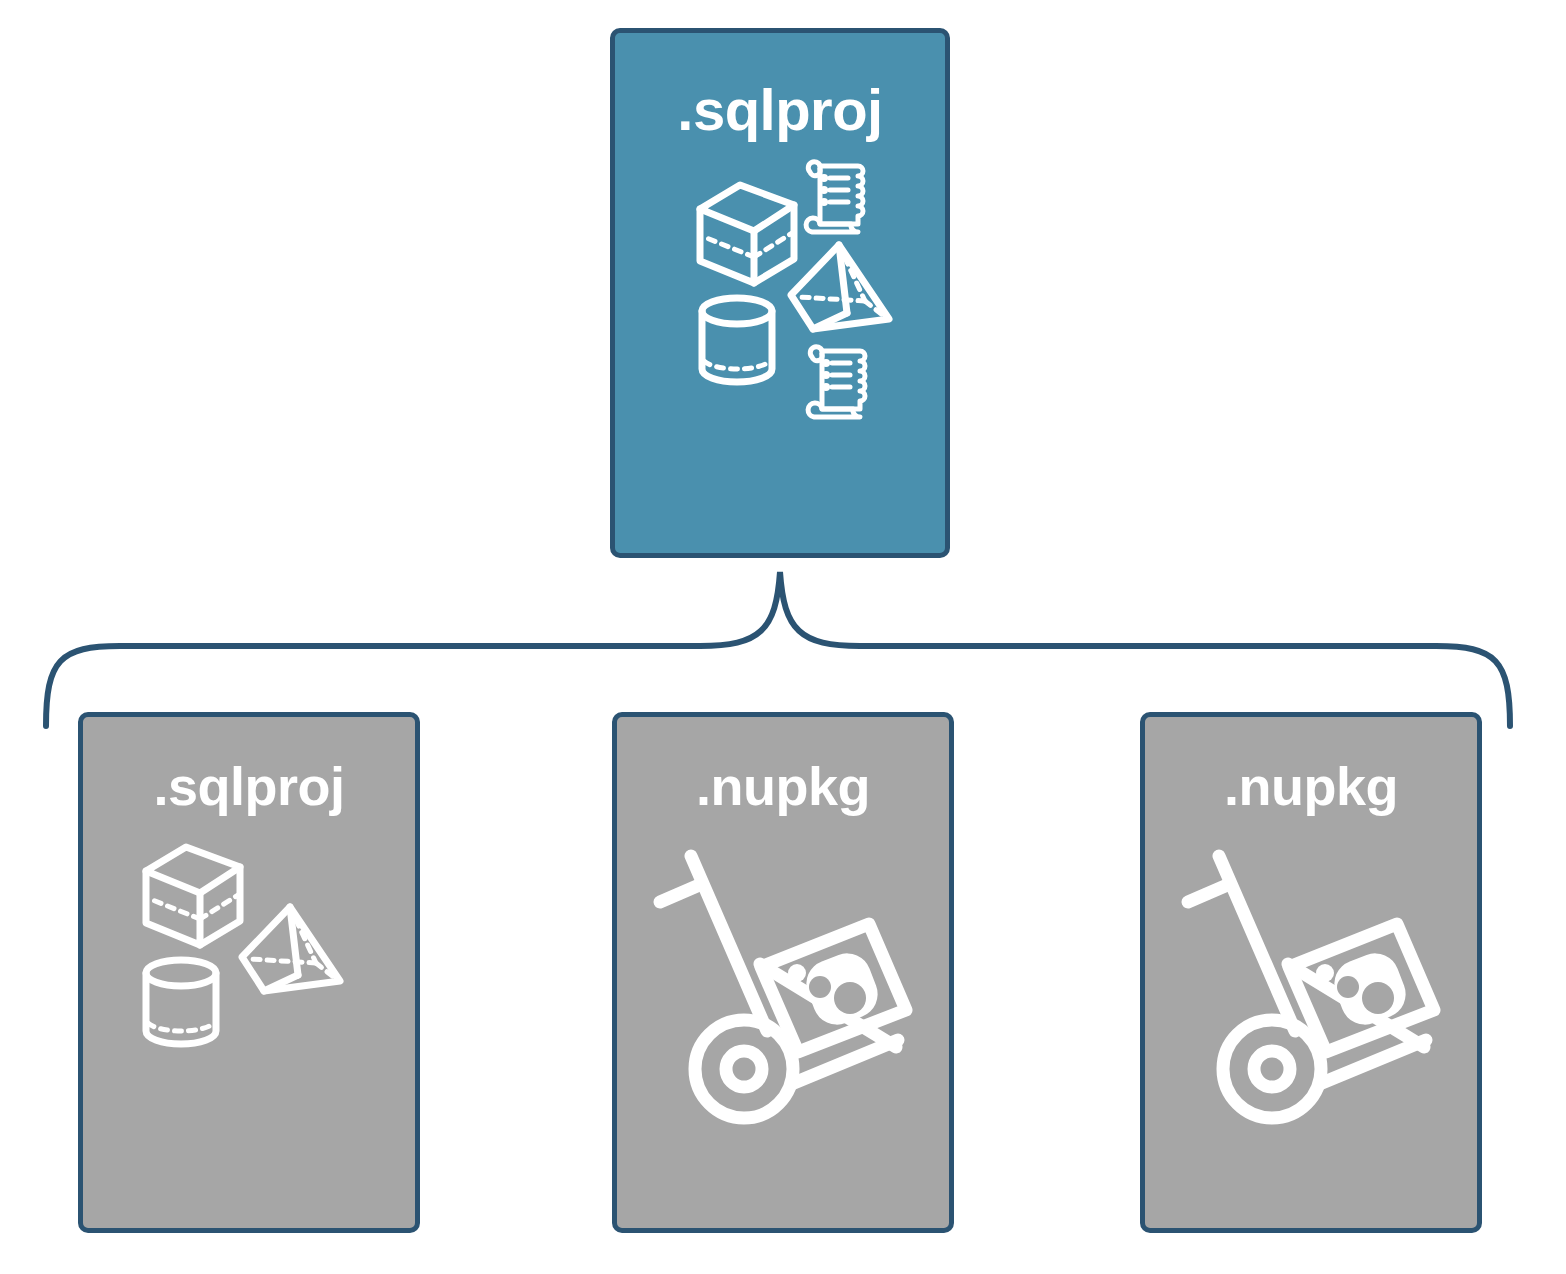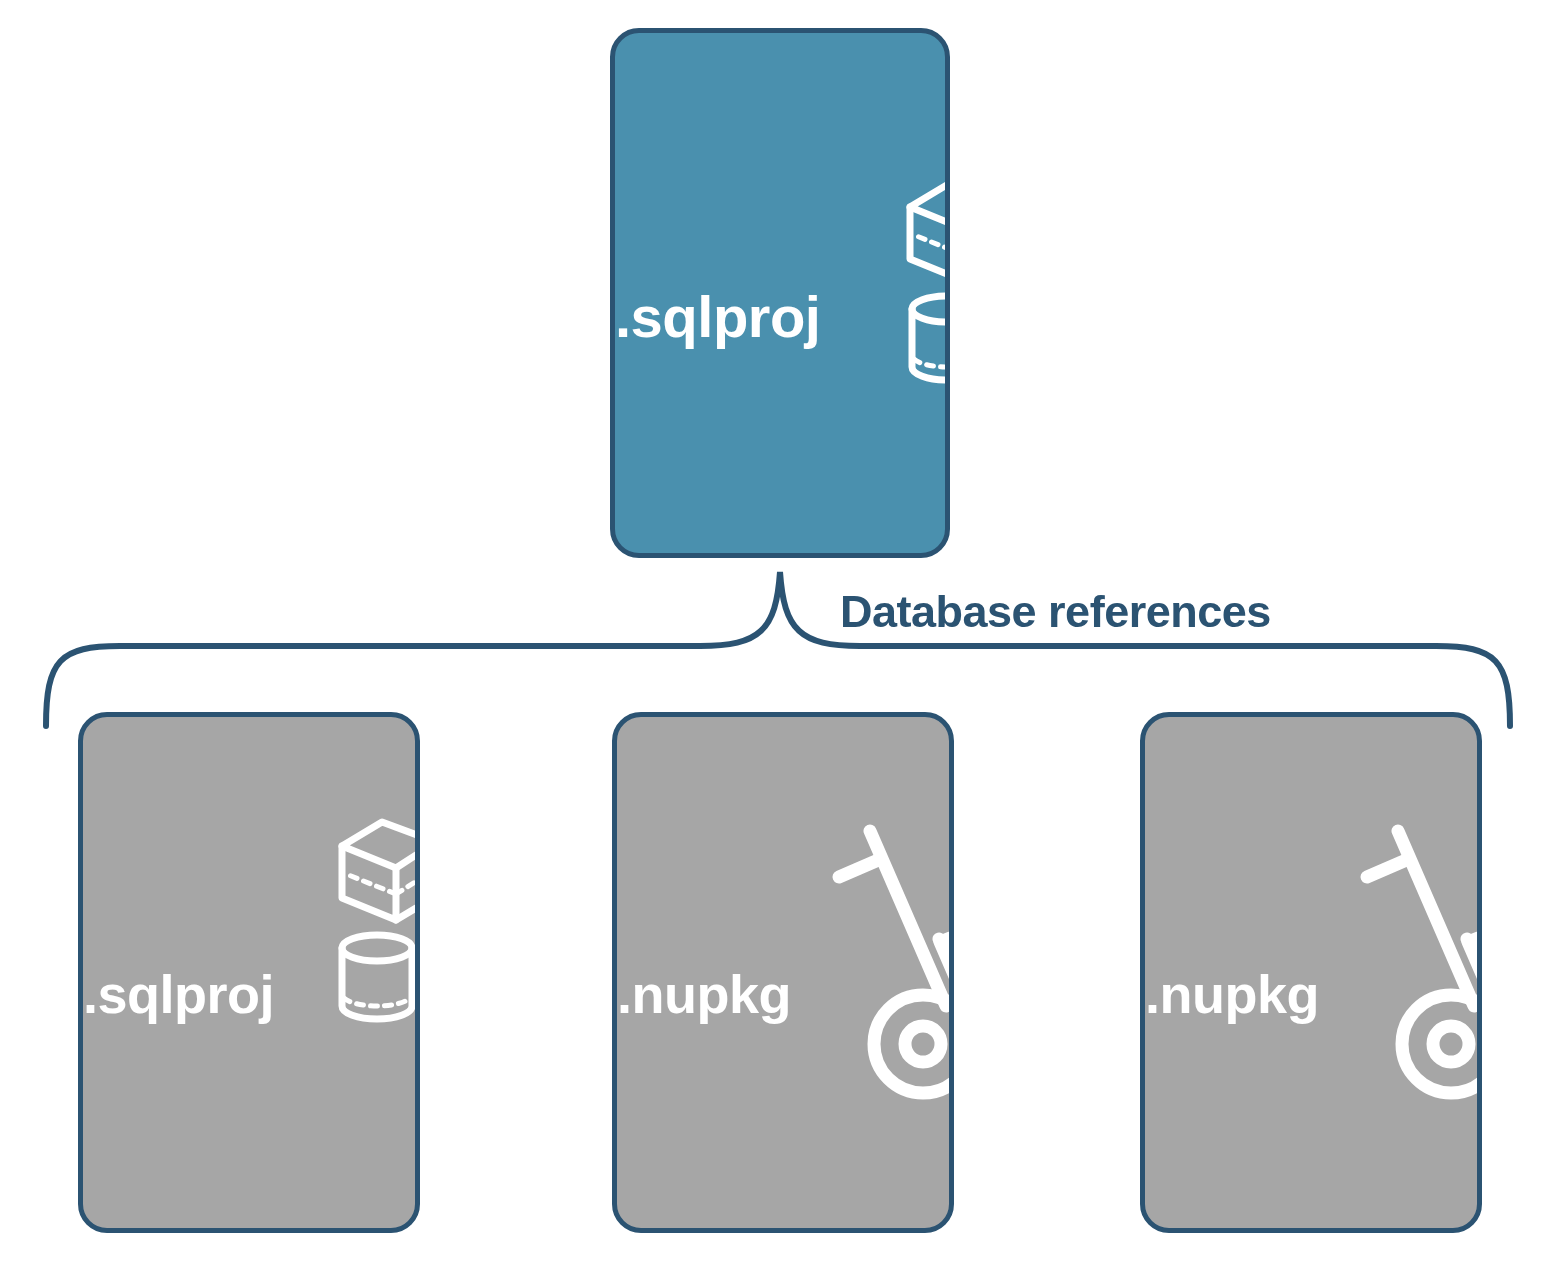--- a/index.html
+++ b/index.html
@@ -16,24 +16,24 @@
   }
   #stage {
     position: absolute;
     left: 0; top: 0;
     width: 1566px;
     height: 1274px;
   }
   .node {
     position: absolute;
     box-sizing: border-box;
-    border-radius: 29px;
+    border-radius: 10px;
     border: 5px solid #2B5372;
     display: flex;
-    flex-direction: row;
+    flex-direction: column;
     align-items: center;
     overflow: hidden;
   }
   .node .title {
     color: #ffffff;
     font-weight: bold;
     letter-spacing: -0.5px;
     line-height: 1;
     user-select: none;
   }
@@ -183,21 +183,20 @@
   <svg id="brace-layer" viewBox="0 0 1566 1274">
     <path d="M46 726
              C 46 660, 60 646, 120 646
              L 700 646
              C 760 646, 776 630, 780 572
              C 784 630, 800 646, 860 646
              L 1436 646
              C 1496 646, 1510 660, 1510 726" fill="none" stroke="#2B5372" stroke-width="6" stroke-linecap="round"></path>
   </svg>
 
-  <div id="brace-label">Database references</div>
 
   <div class="node node-ref" id="node-ref-1">
     <div class="title">.sqlproj</div>
     <div class="glyphs">
 
       <span class="glyph" style="left:60px; top:18px;">
         <svg width="110" height="110" viewBox="0 0 110 110">
           <g fill="none" stroke="#ffffff" stroke-width="7" stroke-linejoin="round" stroke-linecap="round">
             <polygon points="8,30 48,6 102,26 62,52"></polygon>
             <polyline points="8,30 8,82 62,104 62,52"></polyline>

